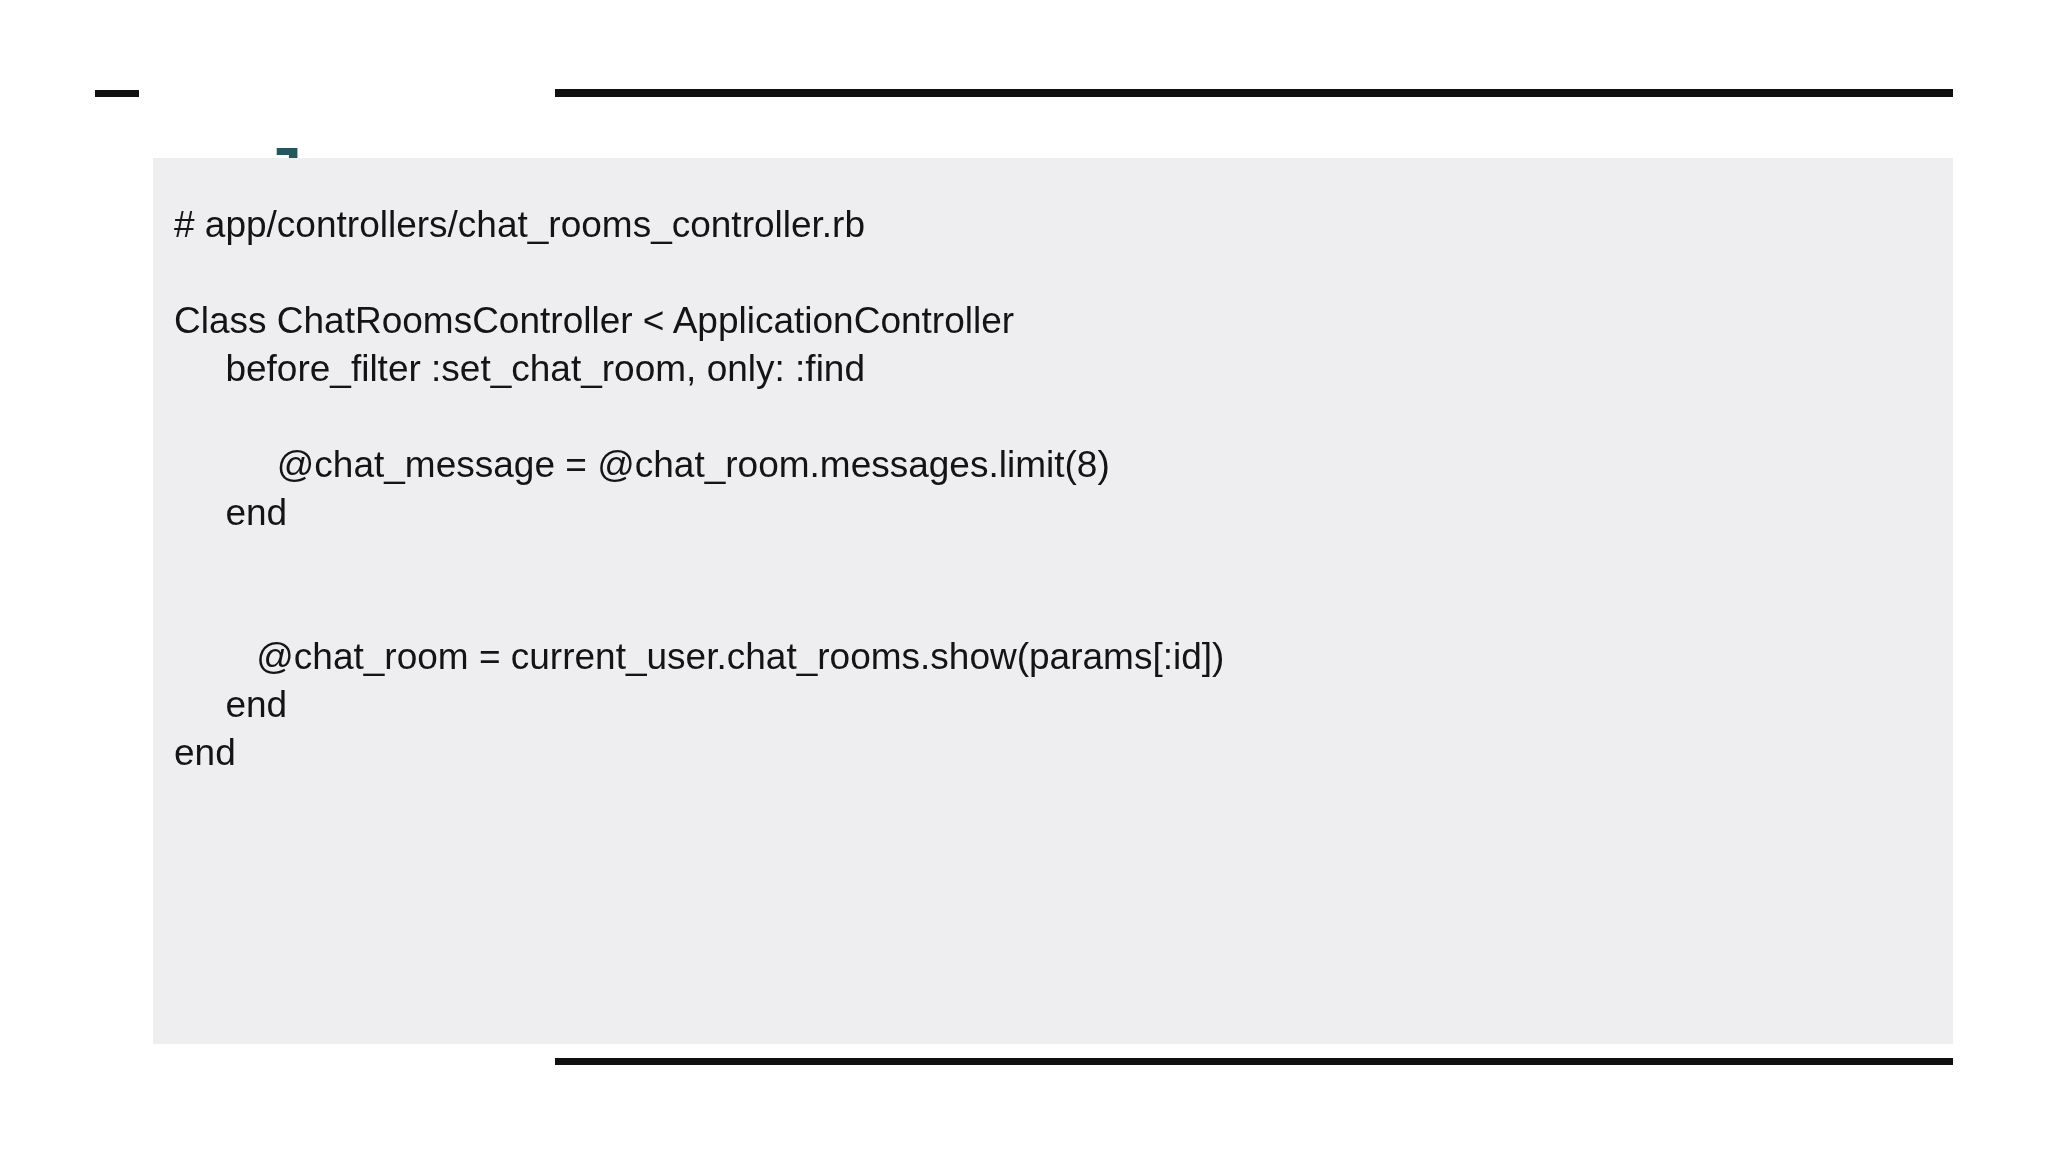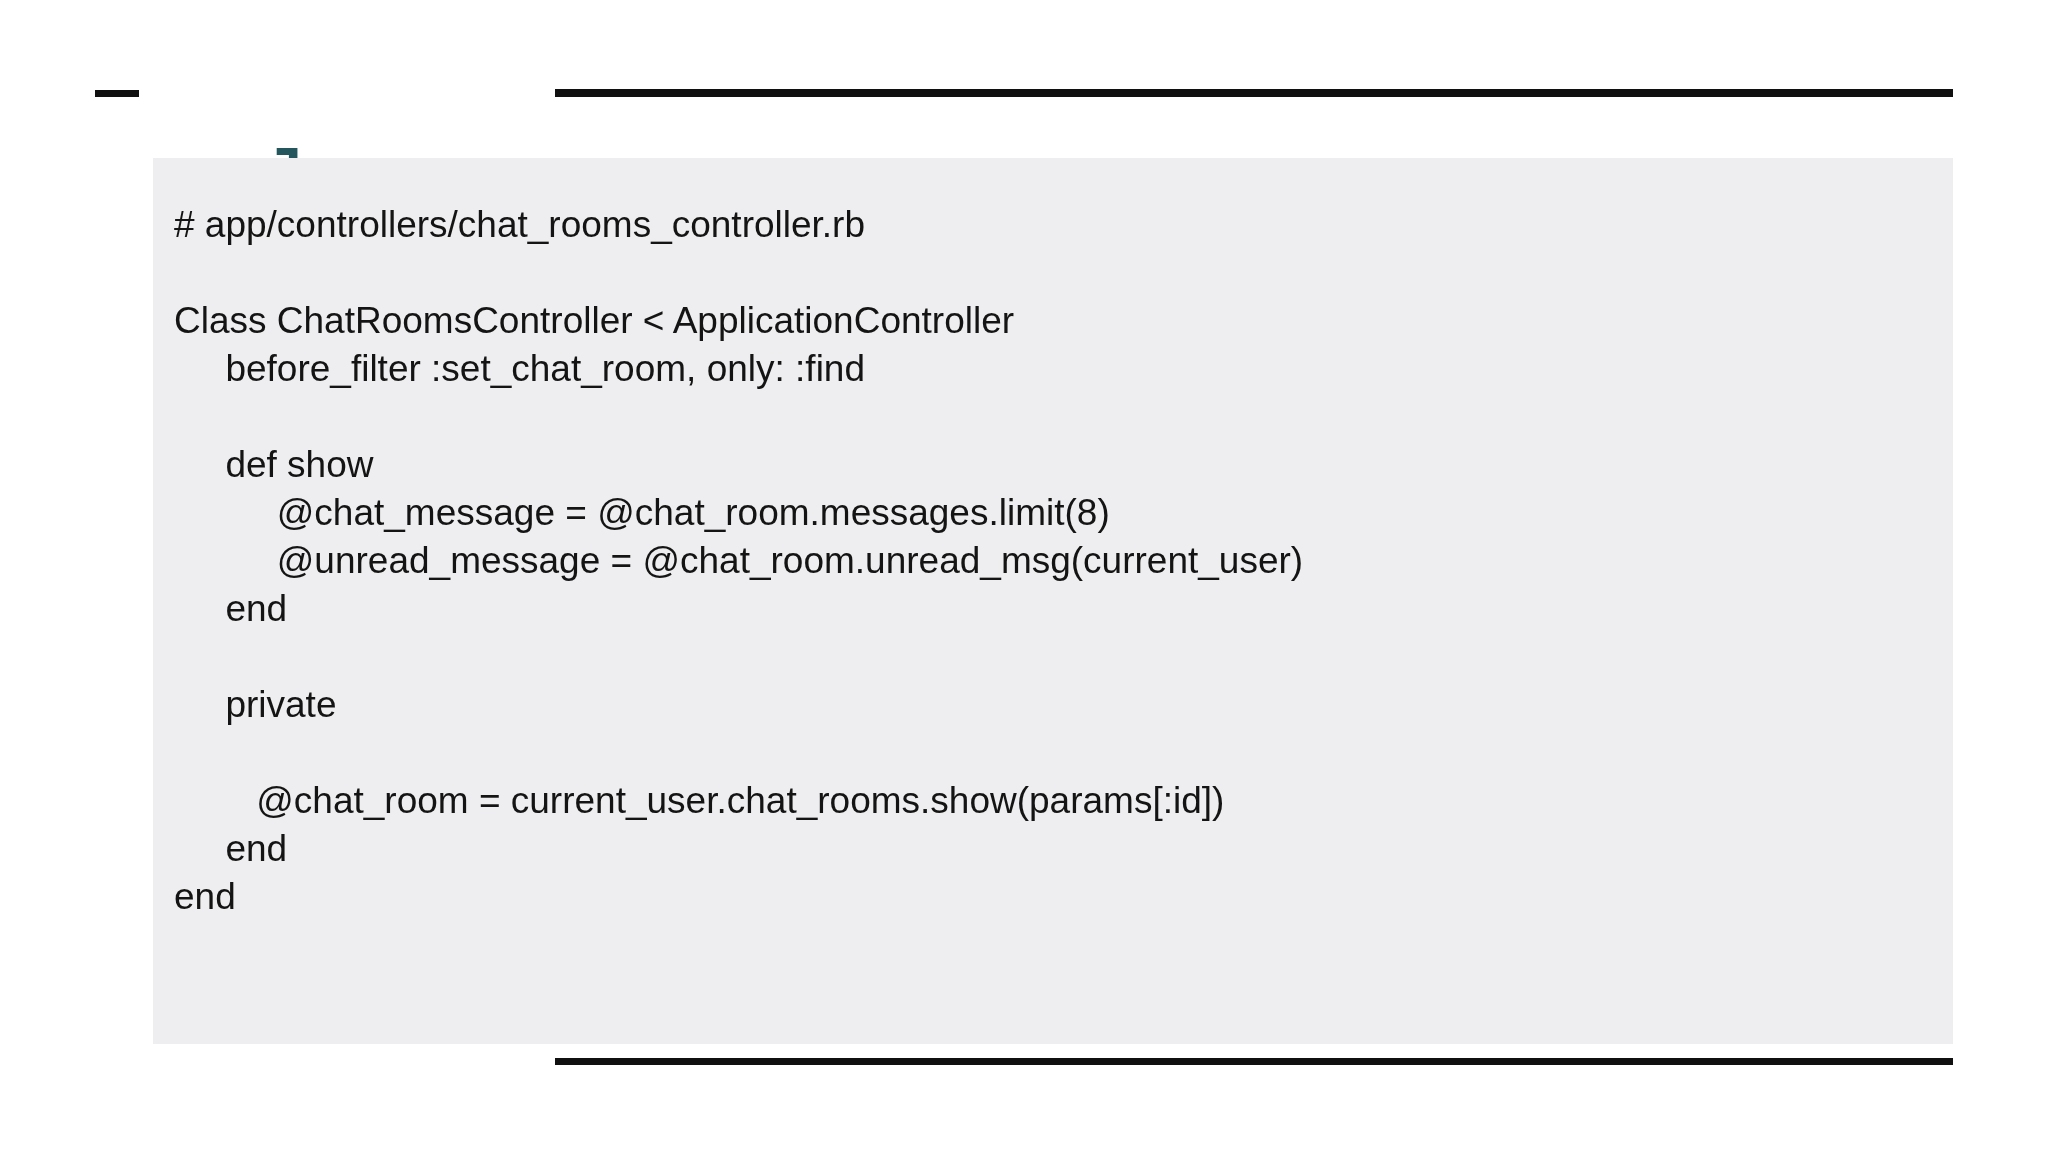--- a/index.html
+++ b/index.html
@@ -71,26 +71,23 @@
   </div>
 
   <div class="rule header-rule"></div>
 
   <div class="code-panel">
     <div class="code-line"># app/controllers/chat_rooms_controller.rb</div>
     <div class="code-line"></div>
     <div class="code-line">Class ChatRoomsController &lt; ApplicationController</div>
     <div class="code-line">     before_filter :set_chat_room, only: :find</div>
     <div class="code-line"></div>
-    <div class="code-line">     def show</div>
     <div class="code-line">          @chat_message = @chat_room.messages.limit(8)</div>
-    <div class="code-line">          @unread_message = @chat_room.unread_msg(current_user)</div>
     <div class="code-line">     end</div>
     <div class="code-line"></div>
-    <div class="code-line">     private</div>
     <div class="code-line"></div>
     <div class="code-line">        @chat_room = current_user.chat_rooms.show(params[:id])</div>
     <div class="code-line">     end</div>
     <div class="code-line">end</div>
   </div>
 
   <div class="rule footer-rule"></div>
 
   <div class="footer-tagline">
     <span class="ft-brand1">Jyaa</span><span class="ft-brand2">sa</span><span class="ft-sep"> : </span><span class="ft-main">We Design, Build and Develop Products</span>

